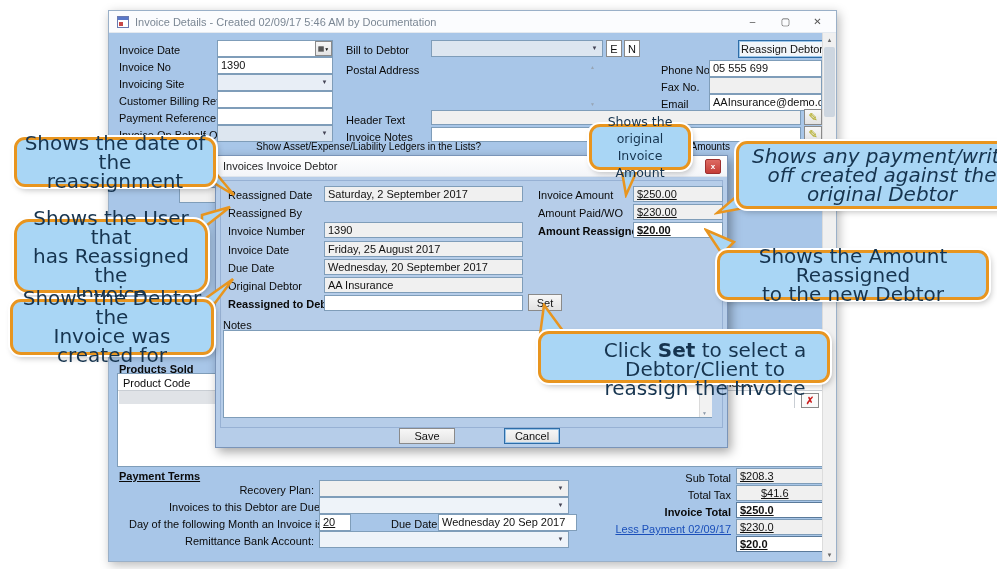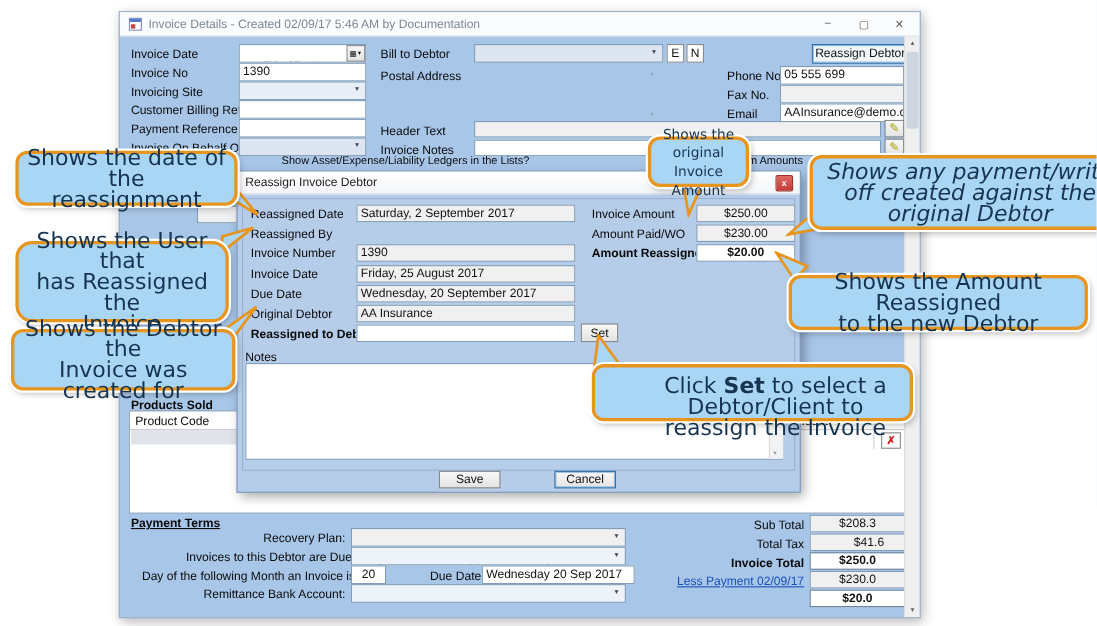--- a/index.html
+++ b/index.html
@@ -14,21 +14,21 @@
   .appicon{position:absolute;left:8px;top:5px;width:12px;height:12px;}
   .winctl{position:absolute;top:1px;width:29px;height:19px;display:flex;align-items:center;
           justify-content:center;color:#555;font-size:10px;cursor:default;}
   
   .lbl{position:absolute;font-size:11px;line-height:14px;color:#0a0a0a;white-space:nowrap;}
   .lblr{text-align:right;}
   .fld{position:absolute;background:#fff;border:1px solid #7f9db9;font-size:11px;line-height:13px;
        padding:1px 3px;box-sizing:border-box;white-space:pre;overflow:hidden;}
   .ro{background:#f0f0f0;}
   .dis{background:#dde6f0;color:#8a96a6;}
-  .num{text-align:center;}
+  .num{text-align:left;text-decoration:underline;}
   .caret{position:absolute;right:1px;top:1px;bottom:1px;width:13px;background:linear-gradient(#fdfdfd,#dfe5ec);
          border-left:1px solid #b4c2d2;display:flex;align-items:center;justify-content:center;
          font-size:6px;color:#445;}
   .btn{position:absolute;background:linear-gradient(#f7f7f7,#e3e3e3);border:1px solid #8a8a8a;
        font-size:11px;display:flex;align-items:center;justify-content:center;box-sizing:border-box;color:#111;}
   .focusblue{border:1px solid #2d6da8;box-shadow:inset 0 0 0 1px #9cc5e8;}
   .bold{font-weight:bold;}
   .und{text-decoration:underline;}
   .link{color:#1a4fba;text-decoration:underline;cursor:pointer;}
   .chk{position:absolute;width:11px;height:11px;background:#fff;border:1px solid #8a97a5;box-sizing:border-box;}
@@ -196,21 +196,21 @@
 
     <div class="sb">
       <span class="sbarrow" style="top:0;">▲</span>
       <div class="sbthumb"></div>
       <span class="sbarrow" style="bottom:0;">▼</span>
     </div>
   </div>
 
   <div class="dlg">
     <div class="dlgtitle">
-      <span class="dlgtitletext">Reassign Invoice Debtor</span>
+      <span class="dlgtitletext">Invoices Invoice Debtor</span>
     </div>
     <div class="dlgclose">x</div>
     <div class="dlgframe"></div>
 
     <div class="lbl" style="left:12px;top:32px;">Reassigned Date</div>
     <div class="fld ro" style="left:108px;top:30px;width:199px;height:16px;">Saturday, 2 September 2017</div>
     <div class="lbl" style="left:12px;top:50px;">Reassigned By</div>
     <div class="lbl" style="left:12px;top:68px;">Invoice Number</div>
     <div class="fld ro" style="left:108px;top:66px;width:199px;height:16px;">1390</div>
     <div class="lbl" style="left:12px;top:87px;">Invoice Date</div>
@@ -263,21 +263,21 @@
       <polygon points="10,2 32,32 6,32" fill="#a9d6f5" stroke="#e8951f" stroke-width="2.5"></polygon>
     </svg>
 
   <div class="callout" style="left:14px;top:137px;width:202px;height:50px;">Shows the date of the
 reassignment</div>
   <div class="callout" style="left:14px;top:219px;width:194px;height:74px;border-radius:15px;">Shows the User that
 has Reassigned the
 Invoice</div>
   <div class="callout" style="left:10px;top:299px;width:204px;height:56px;">Shows the Debtor the
 Invoice was created for</div>
-  <div class="callout small" style="left:589px;top:124px;width:92px;height:46px;">Shows the original
+  <div class="callout small" style="left:589px;top:124px;width:102px;height:46px;">Shows the original
 Invoice Amount</div>
   <div class="callout" style="left:736px;top:141px;width:292px;height:68px;font-style:italic;">Shows any payment/write
 off created against the
 original Debtor</div>
   <div class="callout" style="left:717px;top:250px;width:272px;height:50px;">Shows the Amount Reassigned
 to the new Debtor</div>
   <div class="callout" style="left:538px;top:331px;width:292px;height:52px;display:block;padding-top:7px;padding-left:48px;"><span>Click </span><span class="bold">Set</span><span> to select a Debtor/Client to reassign the Invoice</span></div>
 
 </div>
 

